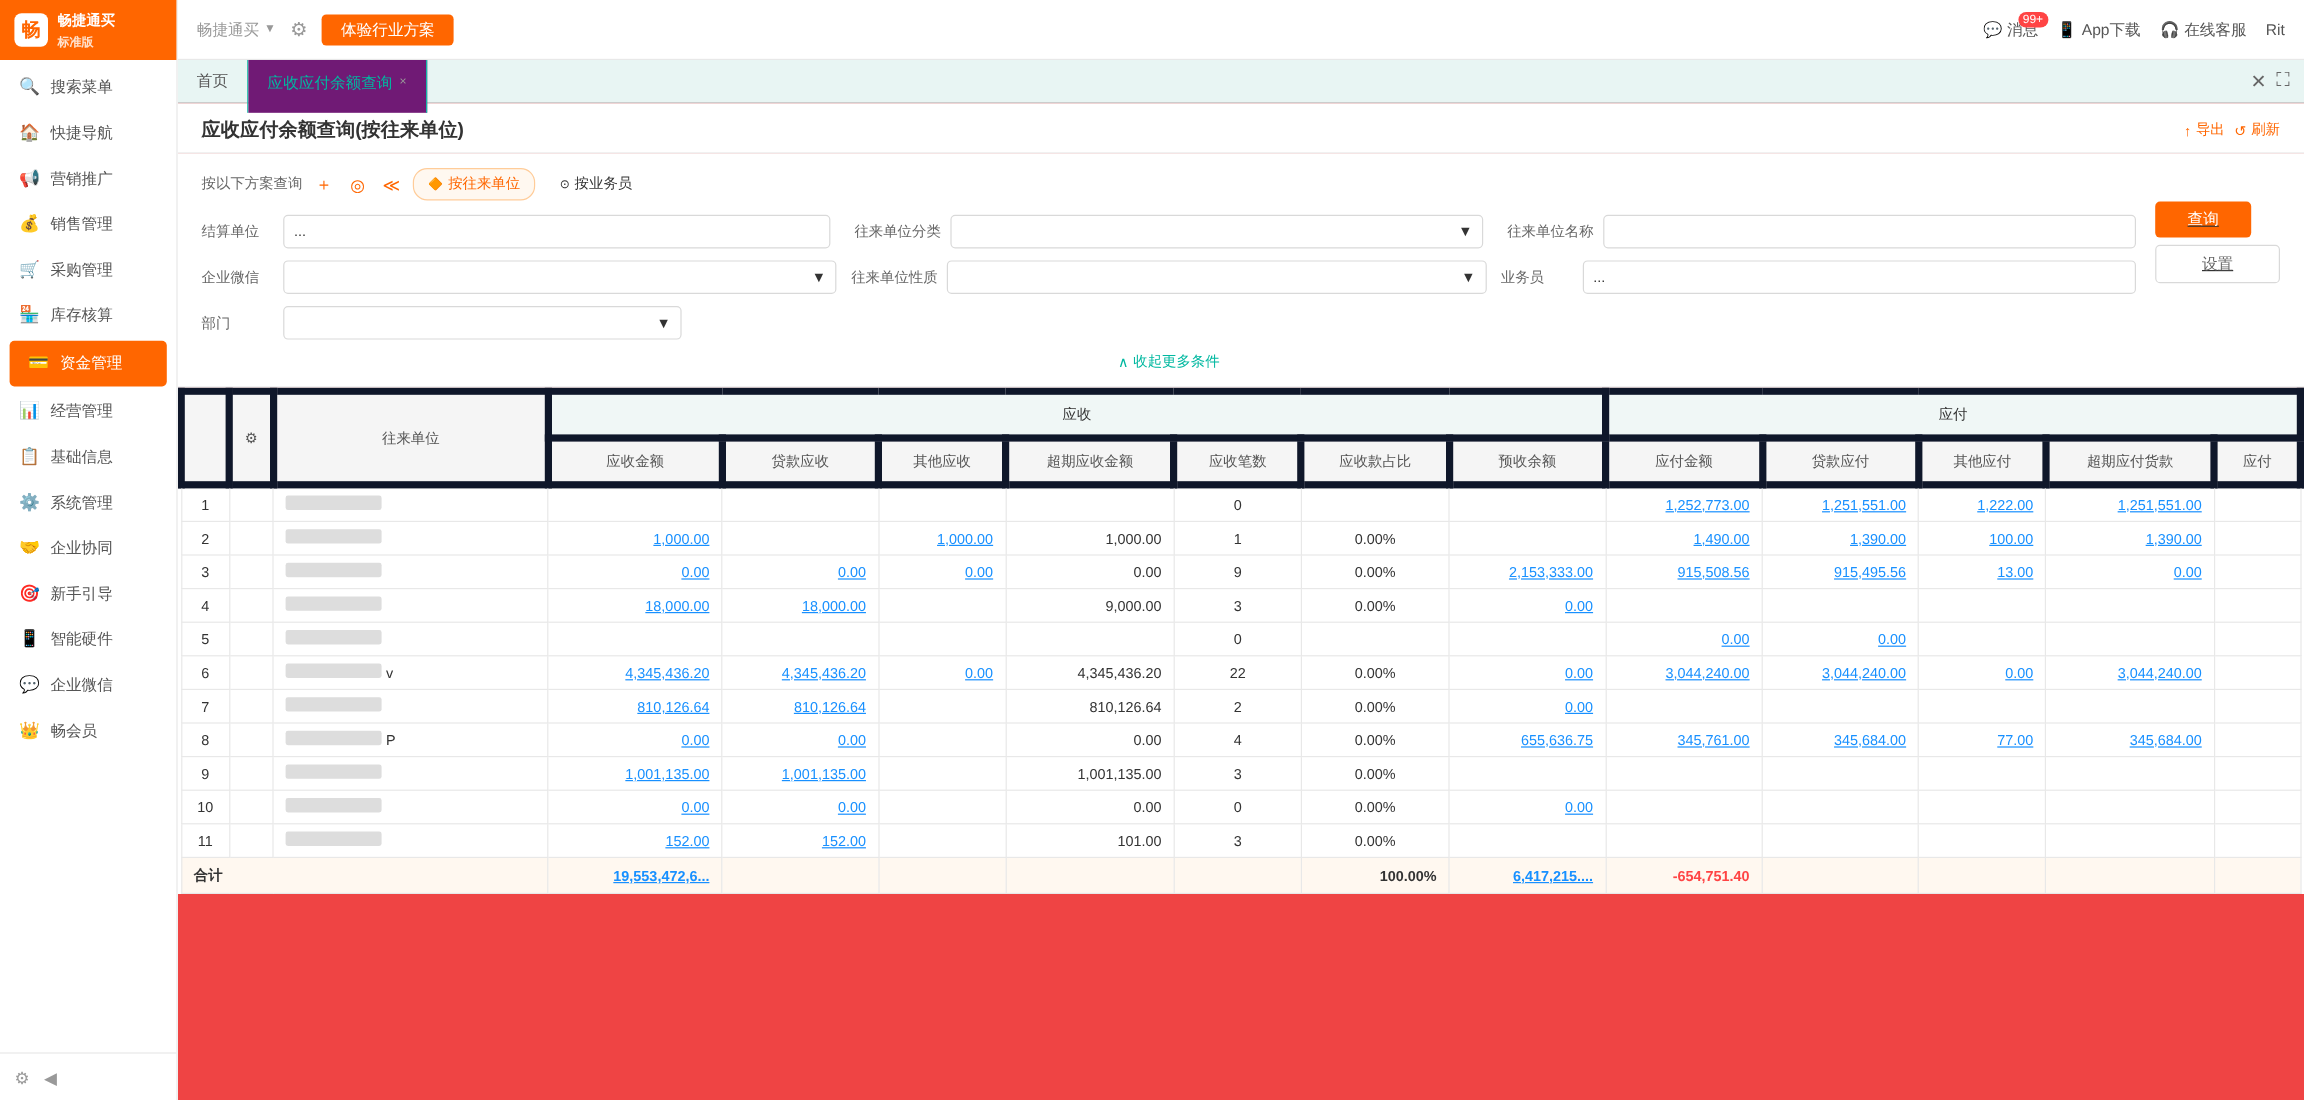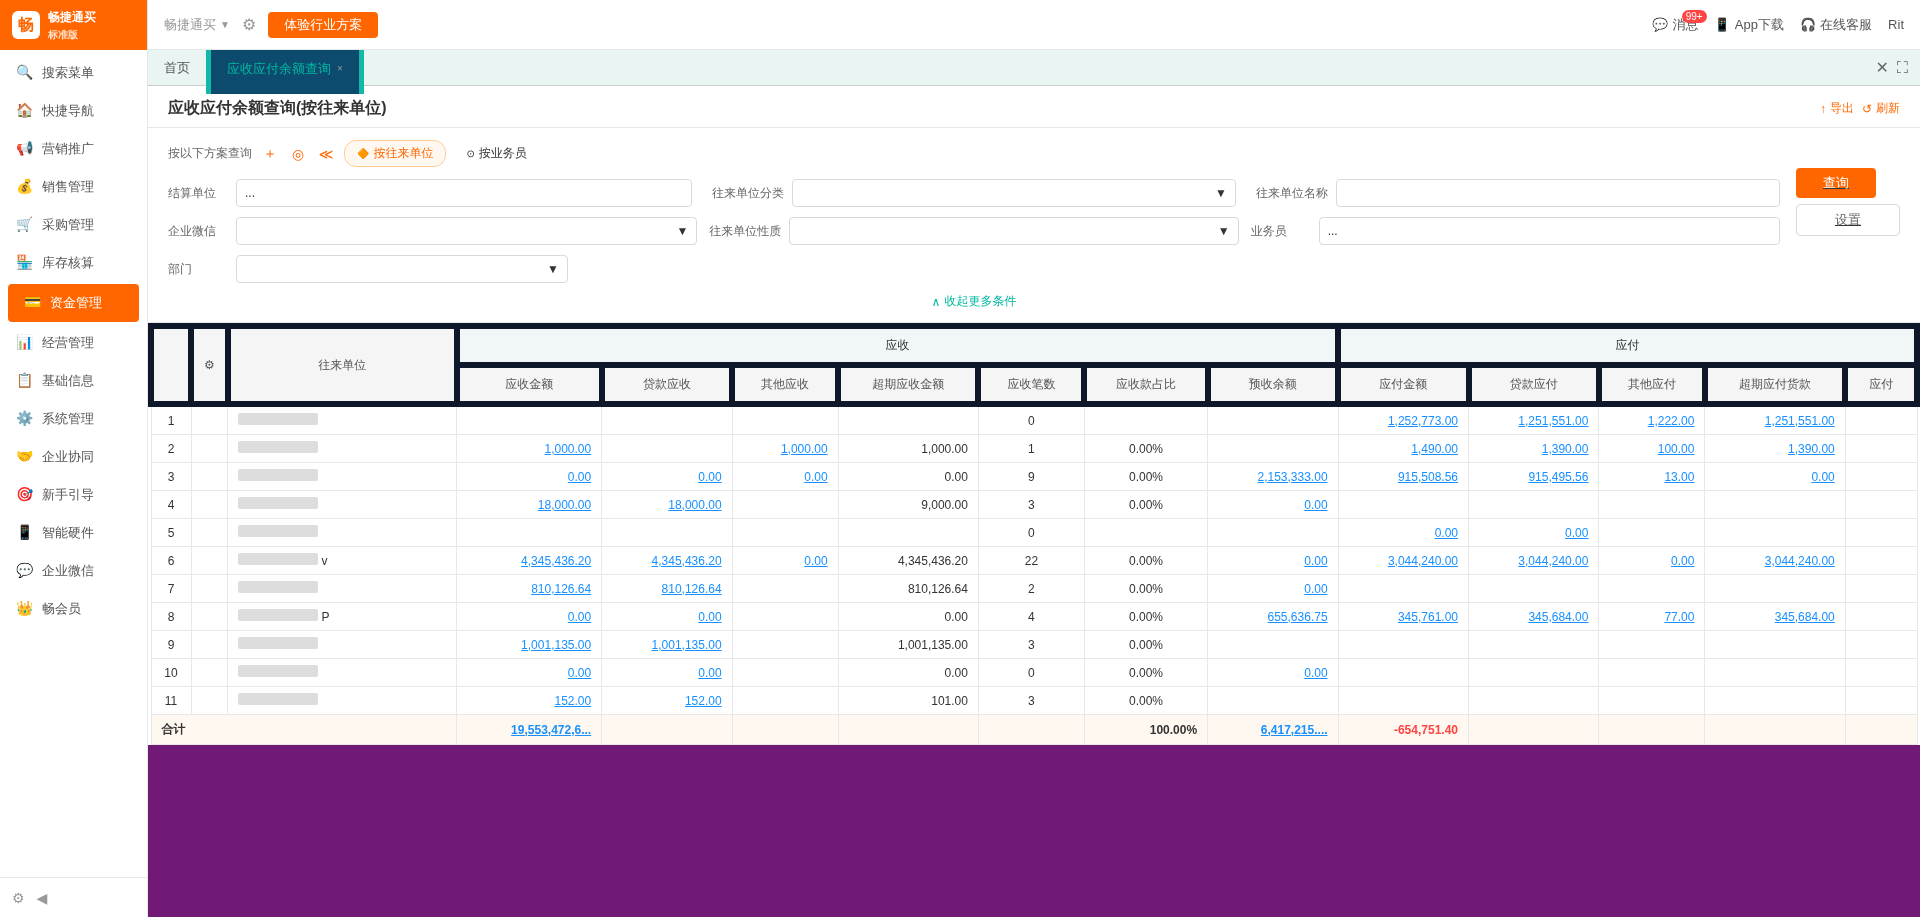--- a/index.html
+++ b/index.html
@@ -56,33 +56,33 @@
     .header-user { color: #555; font-size: 13px; cursor: pointer; }
 
     
     .tab-bar {
       position: fixed; left: 148px; top: 50px; right: 0; height: 36px;
       background: #e8f5f3; border-bottom: 1px solid #ccc;
       display: flex; align-items: center; z-index: 99;
     }
     .tab-item {
       height: 52px; padding: 0 16px; display: flex; align-items: center; gap: 6px;
-      cursor: pointer; font-size: 13px; color: #555; border-right: 5px solid #14b8a6;
-    }
-    .tab-item.active { background: #0c4a6e; color: #00b8a0; border-top: 2px solid #00b8a0; }
+      cursor: pointer; font-size: 13px; color: #555; border-right: 1px solid #14b8a6;
+    }
+    .tab-item.active { background: #701a75; color: #00b8a0; border-top: 2px solid #00b8a0; }
     .tab-item .tab-close { color: #999; font-size: 10px; cursor: pointer; }
     .tab-bar-actions { margin-left: auto; display: flex; align-items: center; gap: 8px; padding-right: 12px; }
     .tab-bar-btn { color: #666; font-size: 16px; cursor: pointer; }
 
     
     .main-content {
       position: fixed; left: 148px; top: 86px; right: 0; bottom: 0;
       background: #f5f5f5; overflow: auto;
     }
-    .page-container { padding: 0; background: #701a75; min-height: 100%; }
+    .page-container { padding: 0; background: #ef4444; min-height: 100%; }
 
     
     .page-title-bar {
       display: flex; align-items: center; justify-content: space-between;
       padding: 12px 20px 8px; background: #fff; border-bottom: 1px solid #e8e8e8;
     }
     .page-title { font-size: 16px; font-weight: bold; color: #333; }
     .page-actions { display: flex; gap: 8px; }
     .page-action-btn { color: #ff6600; font-size: 12px; cursor: pointer; display: flex; align-items: center; gap: 4px; }
 

